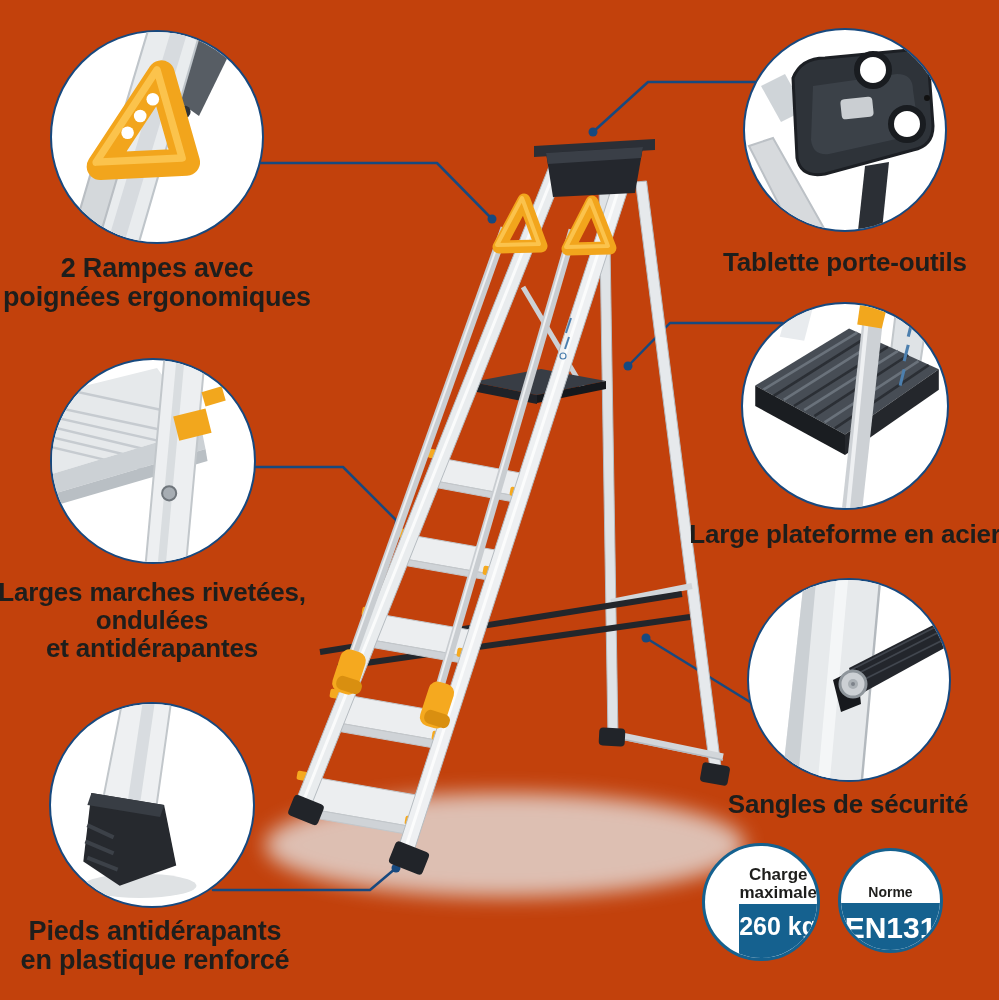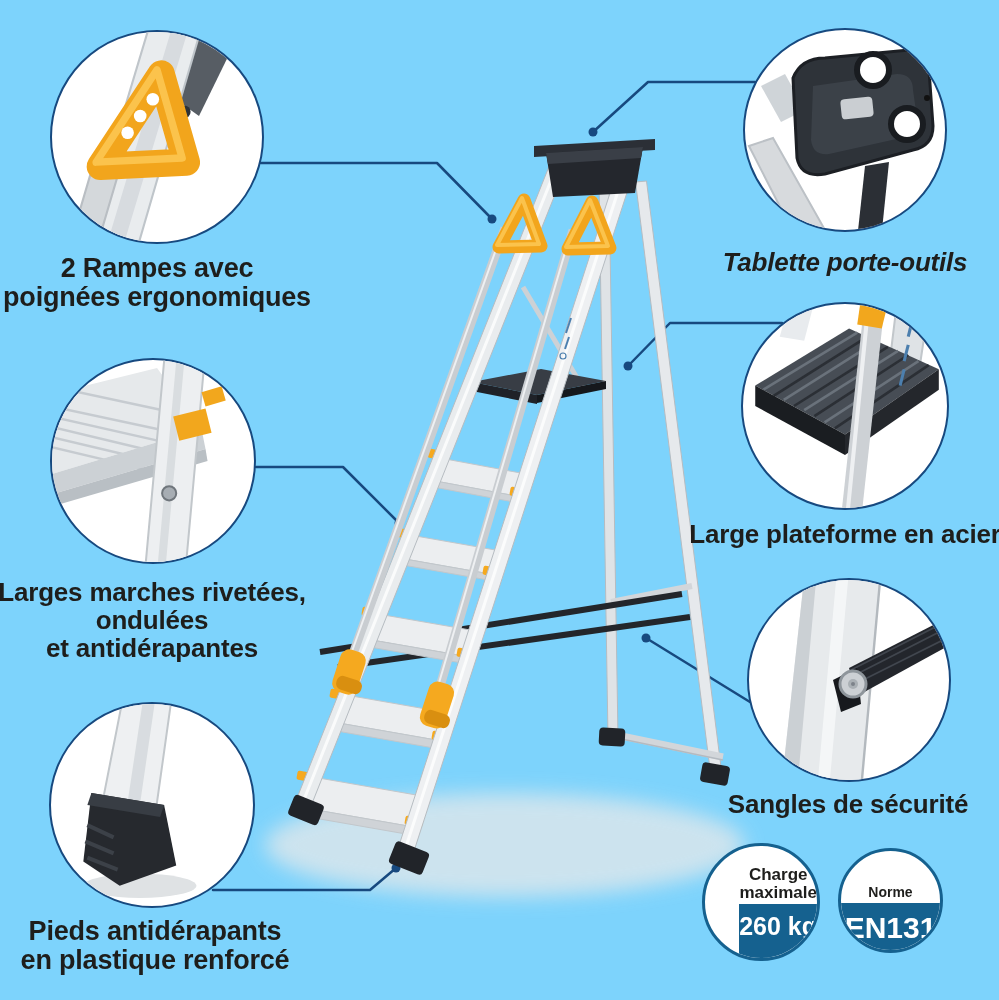--- a/index.html
+++ b/index.html
@@ -1,16 +1,16 @@
 <!DOCTYPE html>
 <html><head>
 <meta charset="utf-8">
 <style>
   html,body{margin:0;padding:0;background:#fff;}
-  .canvas{position:relative;width:999px;height:1000px;background:#7dd3fc;overflow:hidden;
+  .canvas{position:relative;width:999px;height:1000px;background:#c2410c;overflow:hidden;
           font-family:"Liberation Sans",sans-serif;}
   .layer{position:absolute;inset:0;width:999px;height:1000px;}
   .callout{position:absolute;border-radius:50%;border:2.5px solid #17497f;background:#fff;
            overflow:hidden;box-sizing:border-box;}
   .callout svg{display:block;width:100%;height:100%;}
   .label{position:absolute;font-weight:bold;color:#1e1e1c;text-align:center;
          white-space:pre-line;line-height:1.08;letter-spacing:-0.2px;}
   .badge{position:absolute;border-radius:50%;border:3px solid #15618f;background:#fff;
          overflow:hidden;box-sizing:border-box;display:flex;flex-direction:column;}
   .badge-top{flex:0 0 49%;display:flex;align-items:flex-end;justify-content:center;
@@ -260,21 +260,21 @@
   <div class="label" style="left:-3px;top:254px;width:320px;font-size:27px;">2  Rampes avec
 poignées ergonomiques</div>
 
   <div class="label" style="left:-4px;top:578px;width:312px;font-size:26px;">Larges marches rivetées,
 ondulées
 et antidérapantes</div>
 
   <div class="label" style="left:-5px;top:917px;width:320px;font-size:27px;">Pieds antidérapants
 en plastique renforcé</div>
 
-  <div class="label" style="left:690px;top:248px;width:310px;font-size:26px;font-style:italic;">Tablette porte-outils</div>
+  <div class="label" style="left:690px;top:248px;width:310px;font-size:26px;">Tablette porte-outils</div>
 
   <div class="label" style="left:680px;top:520px;width:330px;font-size:26px;">Large plateforme en acier</div>
 
   <div class="label" style="left:690px;top:790px;width:316px;font-size:26px;">Sangles de sécurité</div>
 
   <div class="badge" style="left:702px;top:843px;width:118px;height:118px;align-items:flex-end;">
     <div class="badge-top" style="font-size:17px;">Charge
 maximale</div>
     <div class="badge-bottom" style="font-size:25px;">260 kg</div>
   </div>

